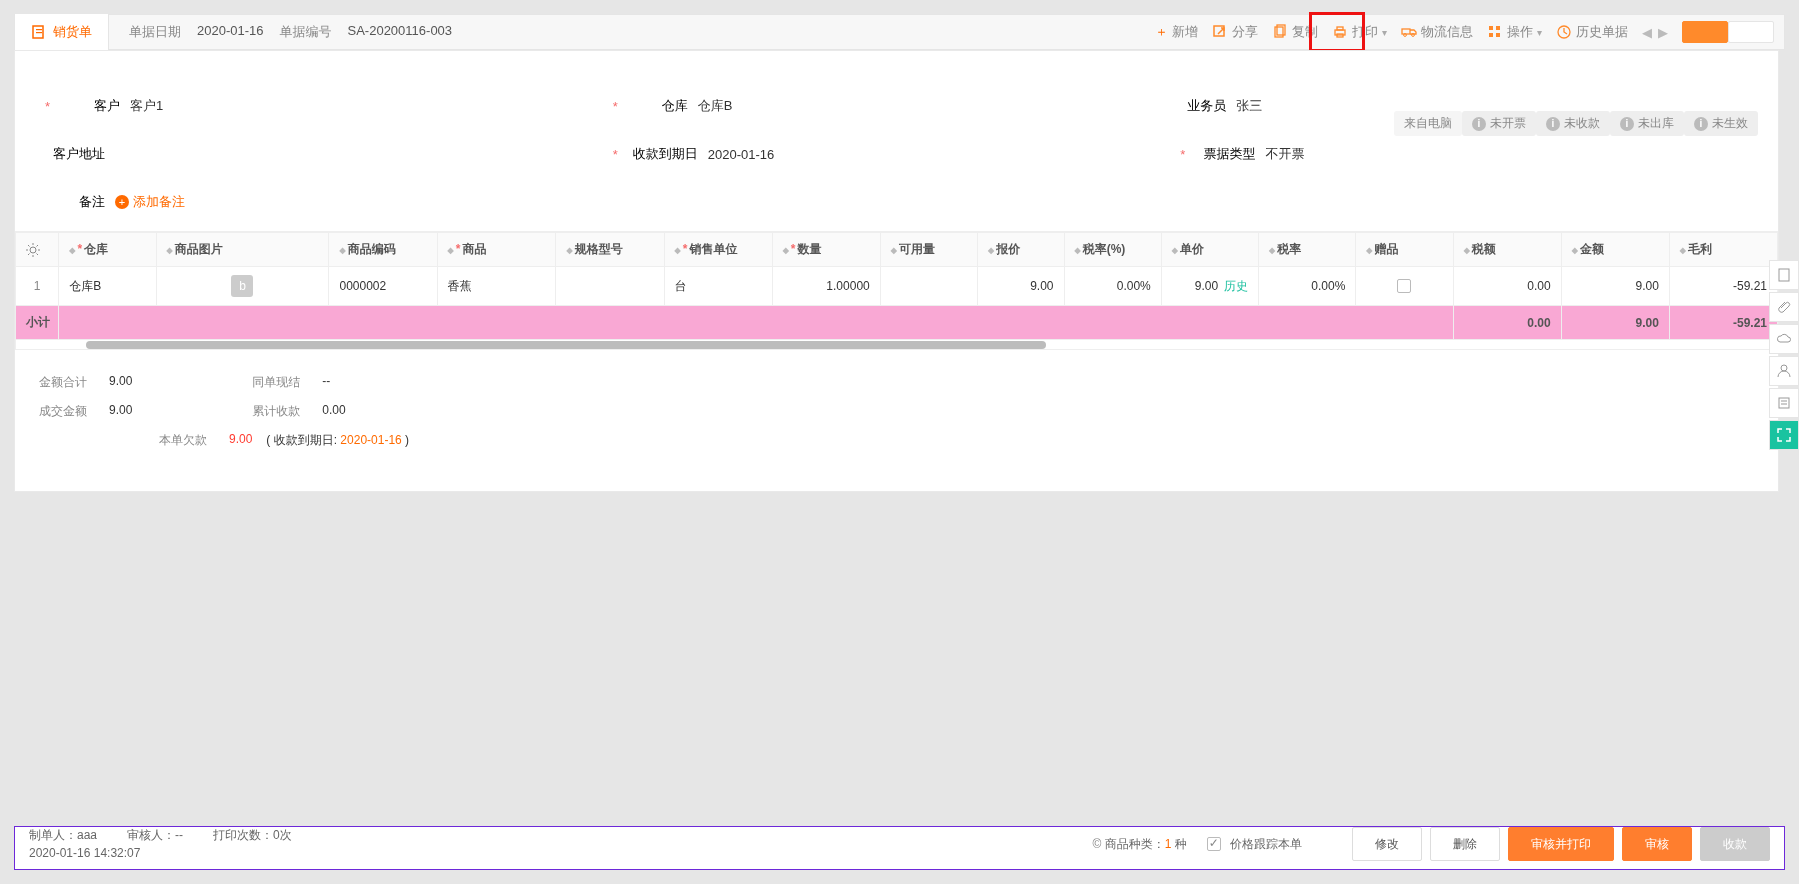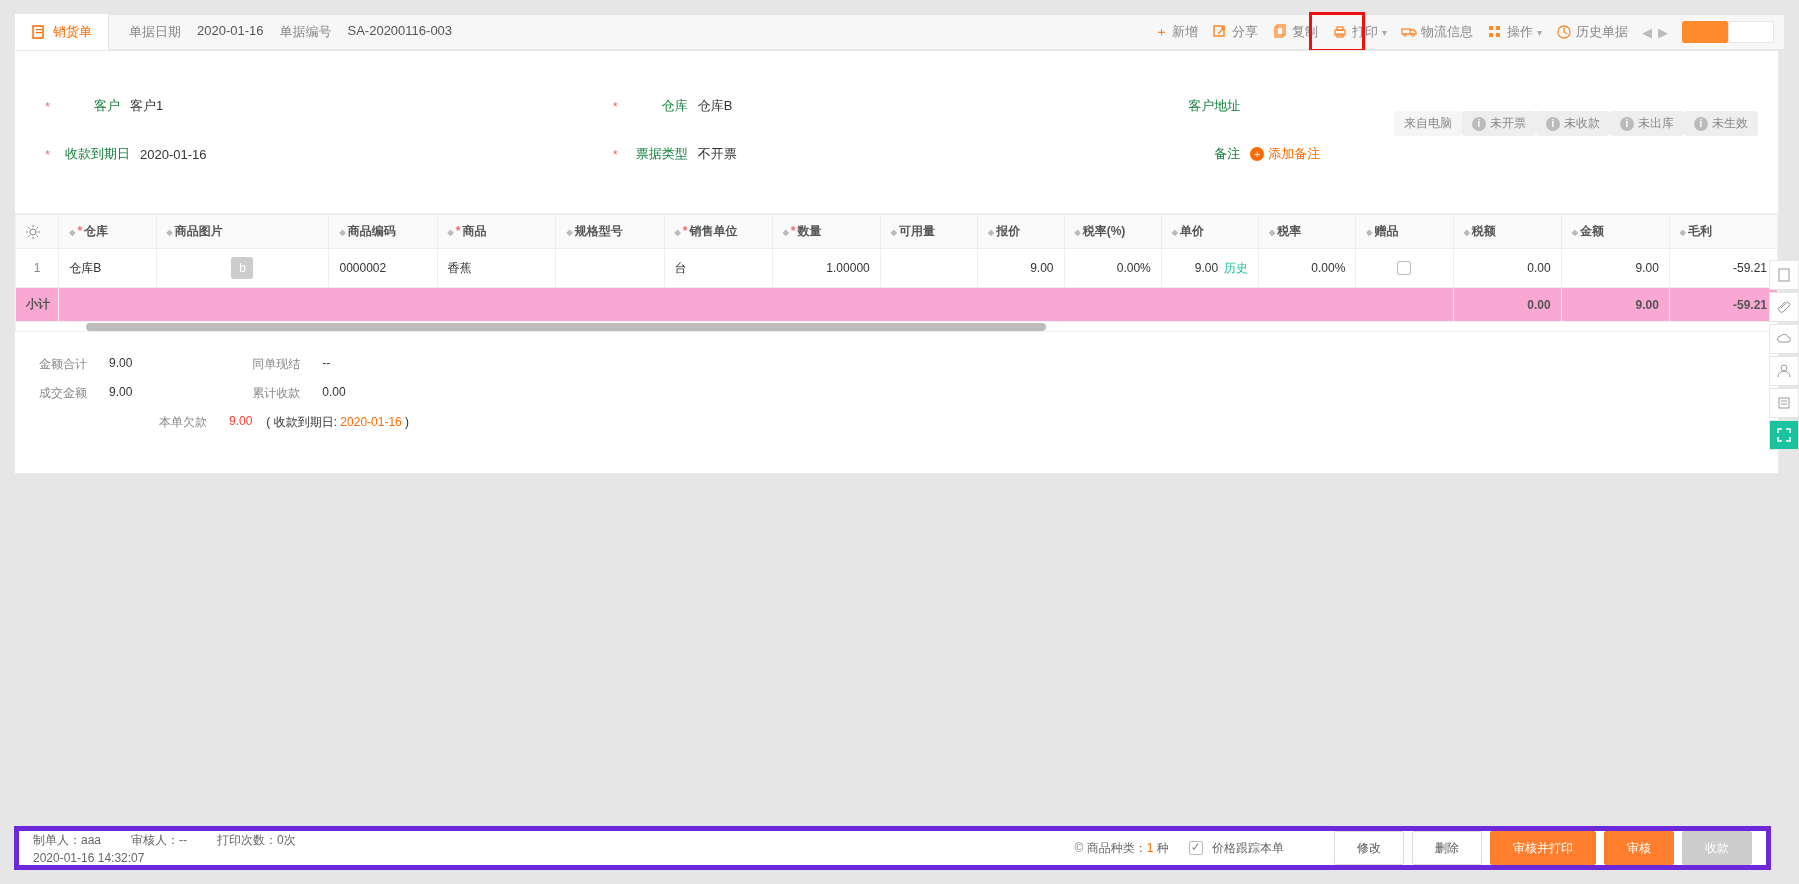--- a/index.html
+++ b/index.html
@@ -27,21 +27,21 @@
   .status-strip { position:absolute; right:20px; top:60px; display:flex; gap:0; }
   .chip { background:#eee; color:#888; border-radius:3px; padding:4px 10px; display:flex; align-items:center; gap:4px; font-size:12px; }
   .chip.plain { background:#f5f5f5; }
   .chip .circ { width:14px; height:14px; border-radius:50%; background:#bbb; color:#fff; display:flex; align-items:center; justify-content:center; font-size:10px; font-weight:bold; }
 
   
   .panel { position:absolute; left:14px; right:20px; top:50px; background:#fff; border:1px solid #e9e9e9; }
   .form { padding:30px 30px 10px 30px; display:grid; grid-template-columns: 1fr 1fr 1fr; row-gap:30px; }
   .field { display:flex; align-items:center; gap:10px; }
   .field .star { color:#f56c6c; }
-  .field .lbl { color:#15803d; min-width:60px; text-align:right; }
+  .field .lbl { color:#000000; min-width:60px; text-align:right; }
   .field .val { color:#333; }
   .field.wide .val { background:#f8f8f8; border-radius:3px; height:24px; width:280px; display:inline-block; }
   .add-remark { color:#ff6a00; display:flex; align-items:center; gap:4px; cursor:pointer; }
   .plus-circle { width:14px; height:14px; border-radius:50%; background:#ff6a00; color:#fff; display:flex; align-items:center; justify-content:center; font-size:11px; }
 
   
   .table-wrap { margin-top:10px; border-top:1px solid #eee; }
   table { width:100%; border-collapse:collapse; table-layout:fixed; }
   th, td { border:1px solid #eee; padding:8px 10px; font-size:12px; text-align:left; background:#fff; overflow:hidden; white-space:nowrap; }
   th { background:#fafafa; color:#555; }
@@ -67,21 +67,21 @@
   .payinfo .val { color:#333; }
   .payinfo .red { color:#ff3b30; }
   .payinfo .orange { color:#ff6a00; }
 
   
   .rail { position:absolute; right:0; top:260px; width:30px; display:flex; flex-direction:column; gap:2px; }
   .rail .r { width:30px; height:30px; background:#fff; border:1px solid #e5e5e5; display:flex; align-items:center; justify-content:center; color:#888; }
   .rail .r.ex { background:#19c3a0; color:#fff; }
 
   
-  .footer { position:absolute; left:14px; right:28px; bottom:14px; height:44px; background:#fff; border:5px solid #6d28d9; display:flex; align-items:flex-end; padding:0 14px; font-size:12px; color:#666; }
+  .footer { position:absolute; left:14px; right:14px; bottom:14px; height:44px; background:#fff; border:1px solid #6d28d9; display:flex; align-items:flex-start; padding:0 14px; font-size:12px; color:#666; }
   .footer .left { display:flex; flex-direction:column; gap:2px; margin-right:40px; }
   .footer .left .row1 { display:flex; gap:30px; }
   .footer .center { margin-left:auto; display:flex; align-items:center; gap:20px; }
   .footer .center .cnt { color:#ff6a00; }
   .footer .btns { display:flex; gap:8px; margin-left:30px; }
   .btn { height:34px; padding:0 22px; display:flex; align-items:center; justify-content:center; border:1px solid #ddd; background:#fff; color:#555; border-radius:2px; cursor:pointer; }
   .btn.orange { background:#ff7e2e; border-color:#ff7e2e; color:#fff; }
   .btn.disabled { background:#ccc; border-color:#ccc; color:#fff; cursor:not-allowed; }
   .cb { width:14px; height:14px; border:1px solid #bbb; border-radius:2px; display:inline-block; vertical-align:middle; background:#fff; position:relative; }
   .cb.checked::after { content:"✓"; position:absolute; left:1px; top:-2px; font-size:12px; color:#888; }
@@ -213,20 +213,24 @@
     <div class="form" style="padding-top:46px;">
       <div class="field">
         <span class="star">*</span>
           <span class="lbl">客户</span>
         <span class="val">客户1</span>
       </div>
       <div class="field">
         <span class="star">*</span>
           <span class="lbl">仓库</span>
         <span class="val">仓库B</span>
+      </div>
+      <div class="field">
+        <span class="lbl" style="min-width:46px">业务员</span>
+        <span class="val">张三</span>
       </div>
 
       <div class="field wide">
         <span class="lbl">客户地址</span>
       </div>
       <div class="field">
         <span class="star">*</span>
           <span class="lbl" style="min-width:70px">收款到期日</span>
         <span class="val">2020-01-16</span>
       </div>

